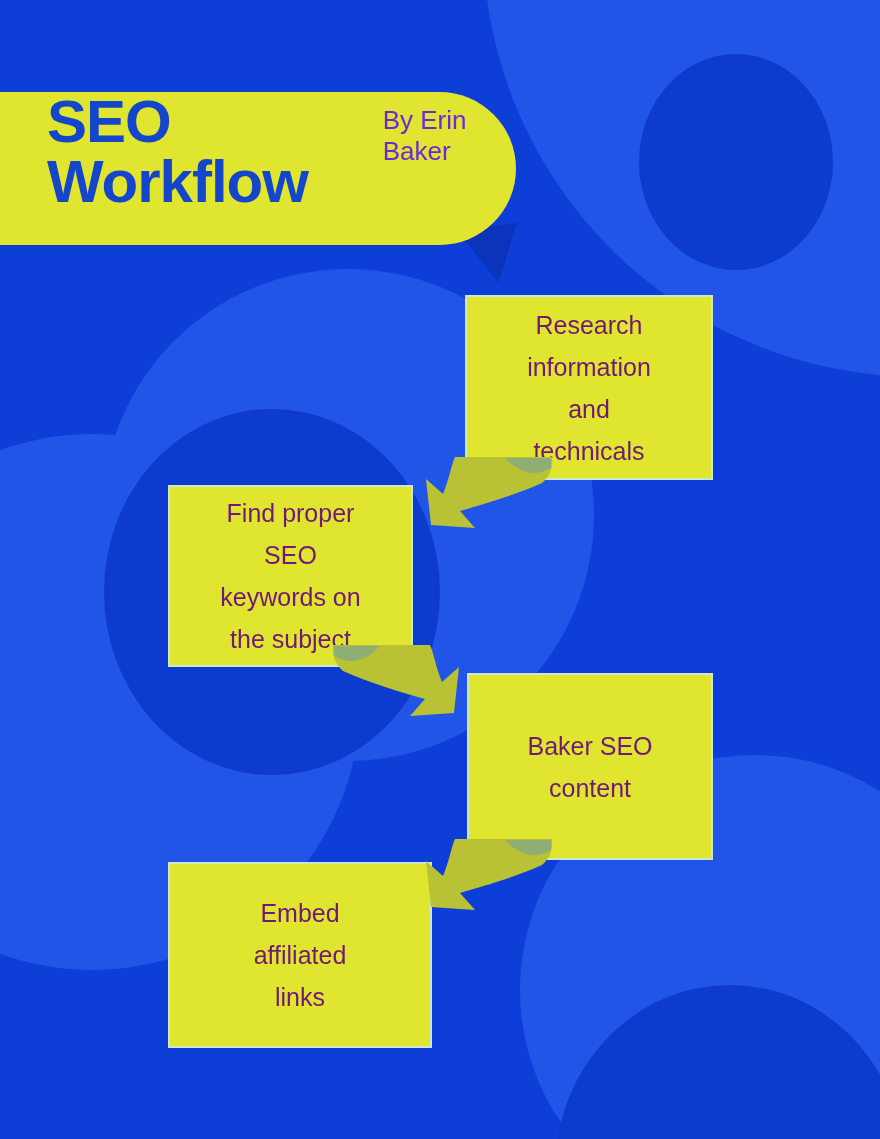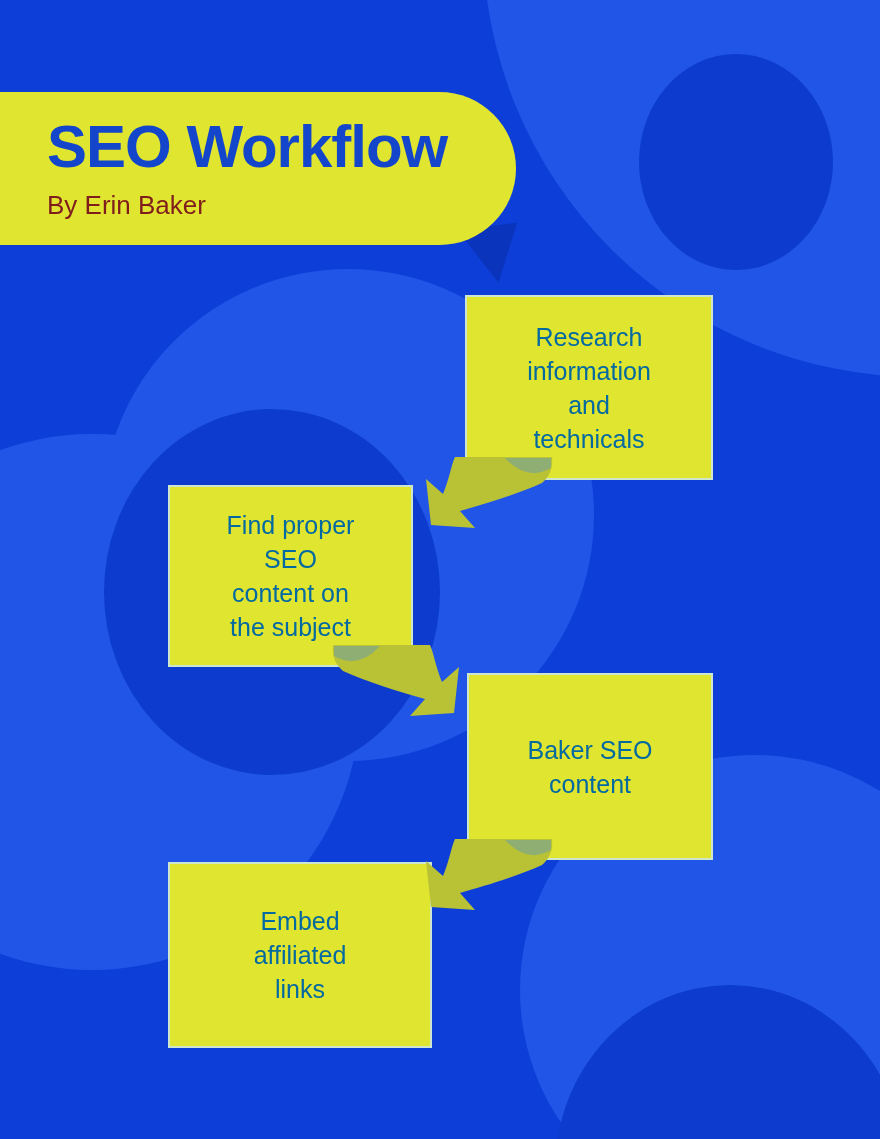--- a/index.html
+++ b/index.html
@@ -20,38 +20,38 @@
   .bg-br-light{left:520px;top:755px;width:470px;height:470px;}
   .bg-br-dark{left:555px;top:985px;width:350px;height:370px;}
   .bubble-tail{
     left:455px;top:220px;width:64px;height:66px;background:#0A34BC;
     clip-path:polygon(4% 16%,97% 4%,68% 95%);
   }
   
   .header-card{
     position:absolute;left:0;top:92px;width:516px;height:153px;
     background:#E0E52F;border-radius:0 80px 80px 0;
-    display:flex;flex-direction:column;justify-content:center;
+    display:flex;flex-direction:row;justify-content:center;
     padding-left:47px;box-sizing:border-box;
   }
   .header-title{
     font-size:60px;font-weight:700;color:#1446CC;line-height:1;
     letter-spacing:-1px;
   }
   .header-byline{
-    font-size:26px;font-weight:400;color:#7f1d1d;margin-top:13px;
+    font-size:26px;font-weight:400;color:#6d28d9;margin-top:13px;
   }
   
   .card{
     position:absolute;background:#E0E52F;border:2px solid #CCE7CE;
     box-sizing:border-box;display:flex;align-items:center;justify-content:center;
     text-align:center;
   }
   .card span{
-    white-space:pre-line;font-size:25px;line-height:34px;color:#0369a1;
+    white-space:pre-line;font-size:25px;line-height:42px;color:#701a75;
     font-weight:400;
   }
   .card-1{left:465px;top:295px;width:248px;height:185px;}
   .card-2{left:168px;top:485px;width:245px;height:182px;}
   .card-3{left:467px;top:673px;width:246px;height:187px;}
   .card-4{left:168px;top:862px;width:264px;height:186px;}
   
   .arrow{position:absolute;width:132px;height:80px;}
   .arrow-1{left:423px;top:452px;}
   .arrow-2{left:330px;top:640px;}
@@ -79,21 +79,21 @@
 
   <div class="card card-1">
     <span>Research
 information
 and
 technicals</span>
   </div>
   <div class="card card-2">
     <span>Find proper
 SEO
-content on
+keywords on
 the subject</span>
   </div>
   <div class="card card-3">
     <span>Baker SEO
 content</span>
   </div>
   <div class="card card-4">
     <span>Embed
 affiliated
 links</span>

